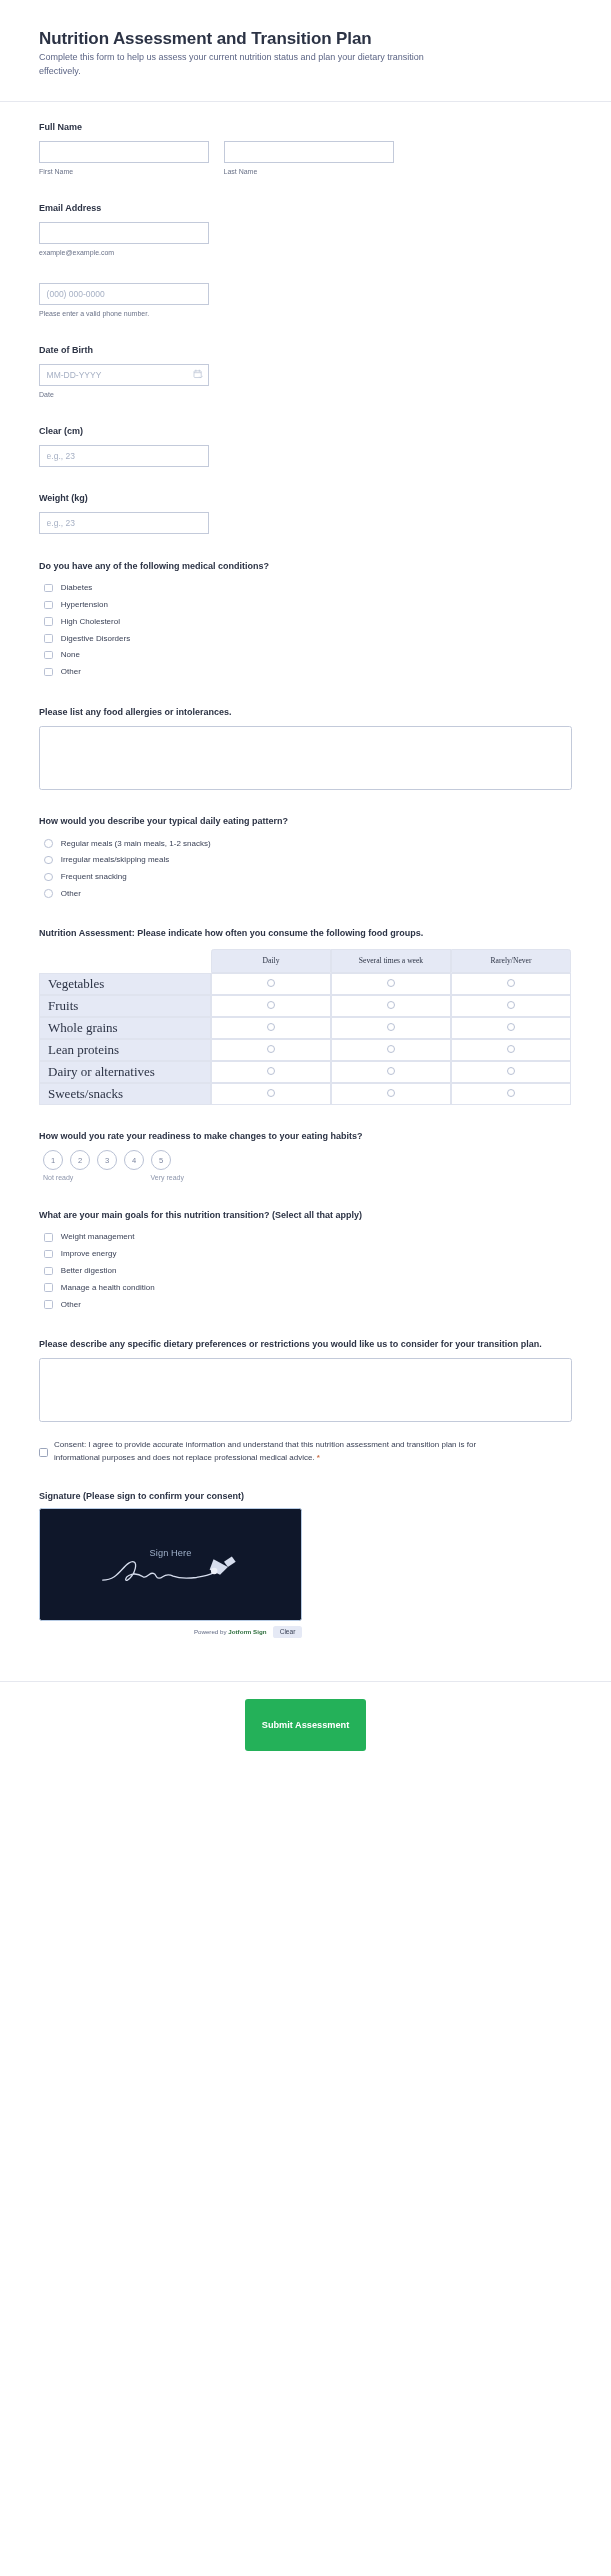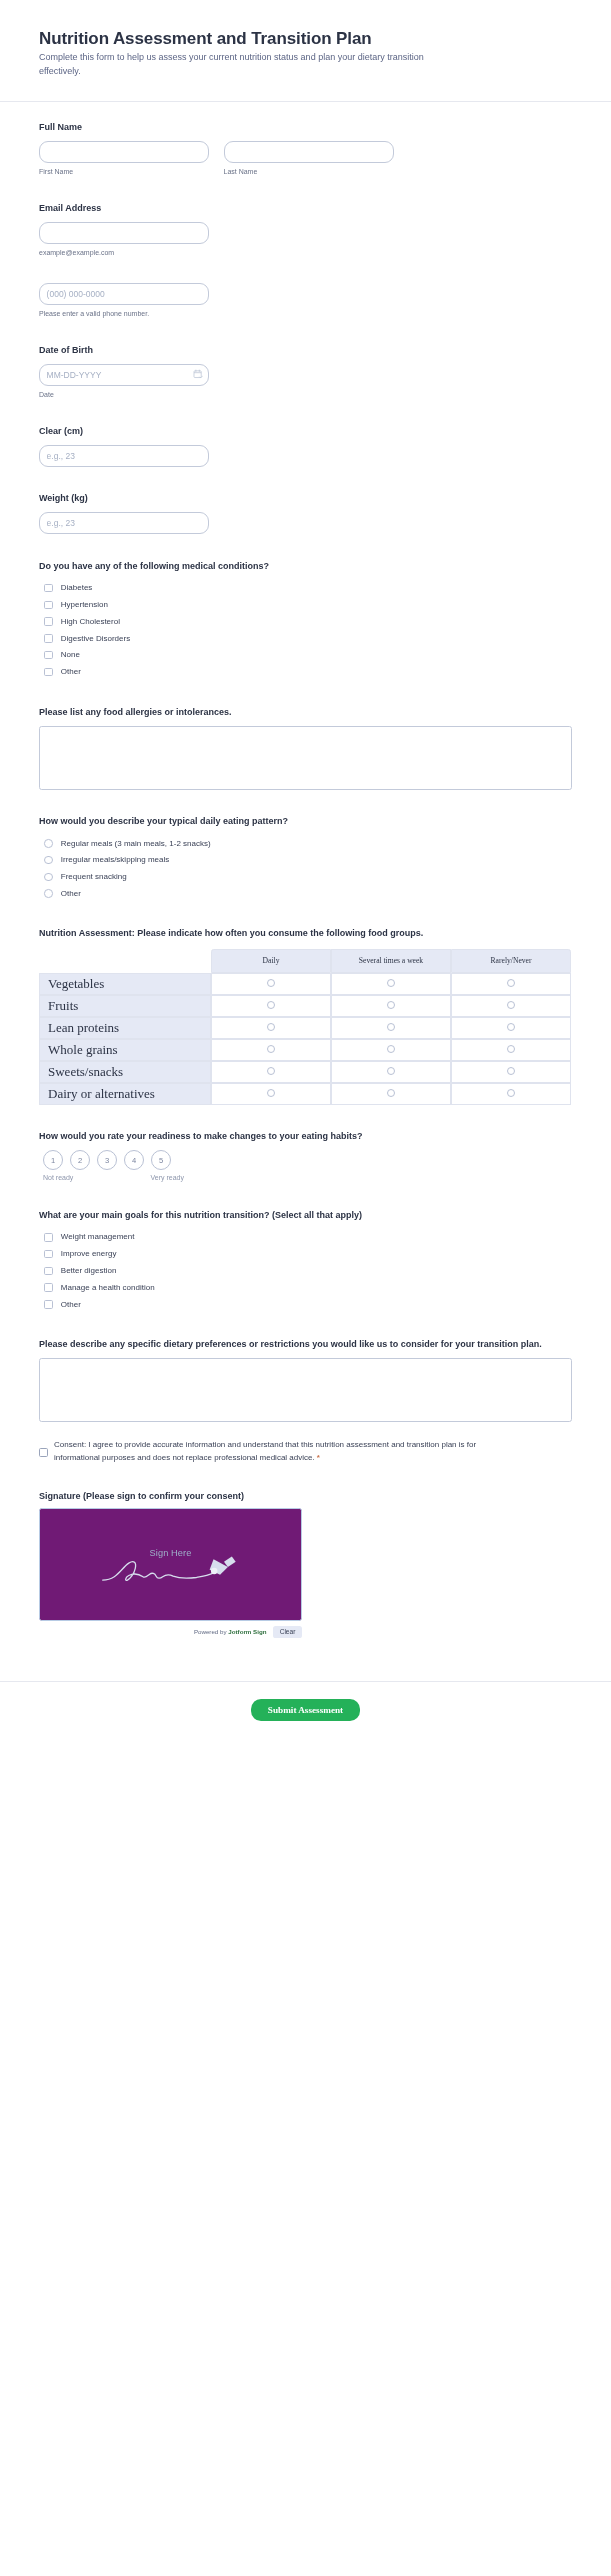--- a/index.html
+++ b/index.html
@@ -49,21 +49,21 @@
     color: #6a7288;
     margin-top: 4px;
     line-height: 1.4;
   }
   .req-star { color: #c8704a; font-weight: bold; margin-left: 2px; }
 
   .input-box {
     width: 100%;
     height: 22px;
     border: 0.7px solid #c3cada;
-    border-radius: 9px;
+    border-radius: 0;
     background: #fff;
     font-family: "Liberation Sans", sans-serif;
     font-size: 8.5px;
     color: #2c3345;
     padding: 0 6.6px;
     outline: none;
   }
   .input-box::placeholder { color: #a6b0c4; }
 
   .name-row { display: flex; gap: 14.5px; }
@@ -234,21 +234,21 @@
     font-size: 9px;
     font-weight: bold;
     color: #2c3345;
     margin-bottom: 6.6px;
   }
   .sig-box {
     width: 263px;
     height: 113px;
     border: 0.7px solid #b7cbe4;
     border-radius: 2.6px;
-    background: #701a75;
+    background: #0f172a;
     position: relative;
   }
   .sig-inner {
     position: absolute;
     left: 0; right: 0;
     top: 52%;
     transform: translateY(-50%);
     text-align: center;
   }
   .sig-here {
@@ -285,25 +285,25 @@
   .form-footer {
     border-top: 0.7px solid #e6e8ef;
     margin-top: 20px;
     padding: 17px 39px 26px 39px;
     text-align: center;
   }
   .submit-btn {
     background: #24b159;
     color: #fff;
     border: none;
-    border-radius: 10px;
-    font-family: Liberation Serif, serif;
+    border-radius: 3px;
+    font-family: Liberation Sans, sans-serif;
     font-size: 9.2px;
     font-weight: bold;
-    padding: 6px 17px;
+    padding: 21px 17px;
     cursor: pointer;
   }
 
   .gap-lg { height: 9.2px; }
 </style>
 </head>
 <body>
 
 <div class="form-page">
 
@@ -467,39 +467,39 @@
               <td class="m-cell"><span class="m-radio"></span></td>
               <td class="m-cell"><span class="m-radio"></span></td>
             </tr>
             <tr>
               <td class="m-rowlabel">Fruits</td>
               <td class="m-cell"><span class="m-radio"></span></td>
               <td class="m-cell"><span class="m-radio"></span></td>
               <td class="m-cell"><span class="m-radio"></span></td>
             </tr>
             <tr>
+              <td class="m-rowlabel">Whole grains</td>
+              <td class="m-cell"><span class="m-radio"></span></td>
+              <td class="m-cell"><span class="m-radio"></span></td>
+              <td class="m-cell"><span class="m-radio"></span></td>
+            </tr>
+            <tr>
               <td class="m-rowlabel">Lean proteins</td>
               <td class="m-cell"><span class="m-radio"></span></td>
               <td class="m-cell"><span class="m-radio"></span></td>
               <td class="m-cell"><span class="m-radio"></span></td>
             </tr>
             <tr>
-              <td class="m-rowlabel">Whole grains</td>
+              <td class="m-rowlabel">Dairy or alternatives</td>
               <td class="m-cell"><span class="m-radio"></span></td>
               <td class="m-cell"><span class="m-radio"></span></td>
               <td class="m-cell"><span class="m-radio"></span></td>
             </tr>
             <tr>
               <td class="m-rowlabel">Sweets/snacks</td>
-              <td class="m-cell"><span class="m-radio"></span></td>
-              <td class="m-cell"><span class="m-radio"></span></td>
-              <td class="m-cell"><span class="m-radio"></span></td>
-            </tr>
-            <tr>
-              <td class="m-rowlabel">Dairy or alternatives</td>
               <td class="m-cell"><span class="m-radio"></span></td>
               <td class="m-cell"><span class="m-radio"></span></td>
               <td class="m-cell"><span class="m-radio"></span></td>
             </tr>
           </tbody>
         </table>
       </div>
     </div>
 
     <div class="gap-lg"></div>

